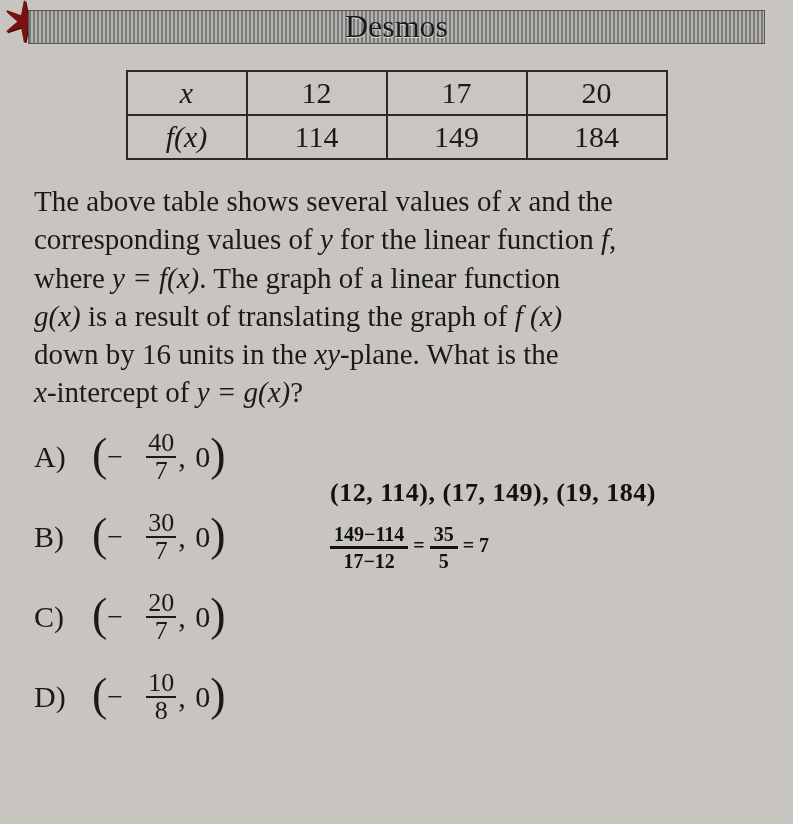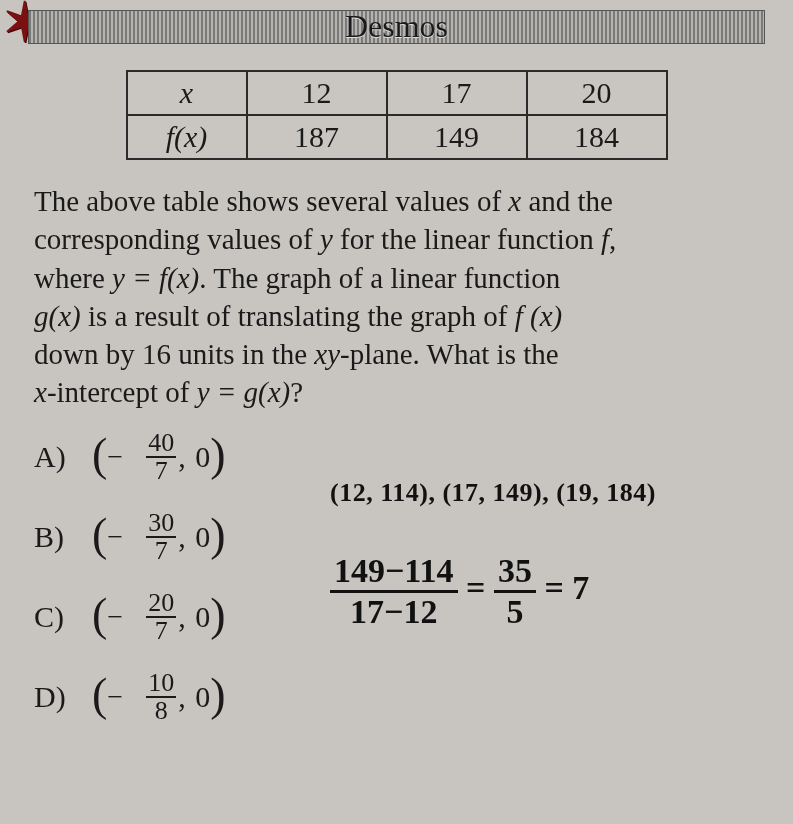--- a/index.html
+++ b/index.html
@@ -94,21 +94,21 @@
   .minus { font-size: 28px; margin-right:4px;}
   .zero { font-size: 30px; }
   .hand {
     font-family: 'Comic Sans MS','Segoe Script',cursive;
     color: #111;
     font-weight: bold;
     position: absolute;
     pointer-events: none;
   }
   .hand.points { left: 330px; top: 478px; font-size: 26px; letter-spacing:0.5px;}
-  .hand.slope { left: 330px; top: 554px; font-size: 34px; text-align: center; }
+  .hand.slope { left: 330px; top: 524px; font-size: 20px; text-align: center; }
   .hand .hfrac {
     display:inline-flex; flex-direction:column; align-items:center; line-height:1; vertical-align:middle;
   }
   .hand .hfrac .n { border-bottom:3px solid #111; padding:0 4px 2px 4px;}
   .hand .hfrac .d { padding:2px 4px 0 4px;}
 </style>
 </head>
 <body>
 
 <div class="page">
@@ -122,21 +122,21 @@
     <table class="data">
       <tbody>
           <tr>
         <td class="lbl"><span class="fx">x</span></td>
         <td>12</td>
         <td>17</td>
         <td>20</td>
       </tr>
       <tr>
         <td class="lbl"><span class="fx">f(x)</span></td>
-        <td>187</td>
+        <td>114</td>
         <td>149</td>
         <td>184</td>
       </tr>
     </tbody>
       </table>
   </div>
 
   <div class="question">
     <span>The above table shows several values of </span><span class="it">x</span><span> and the</span><br>
     <span>corresponding values of </span><span class="it">y</span><span> for the linear function </span><span class="it">f</span><span>,</span><br>

